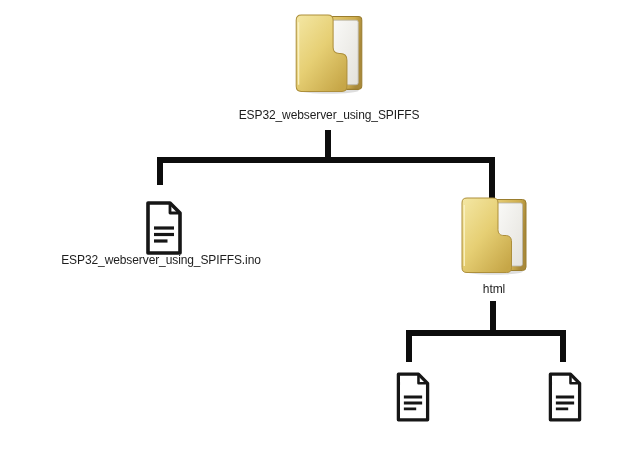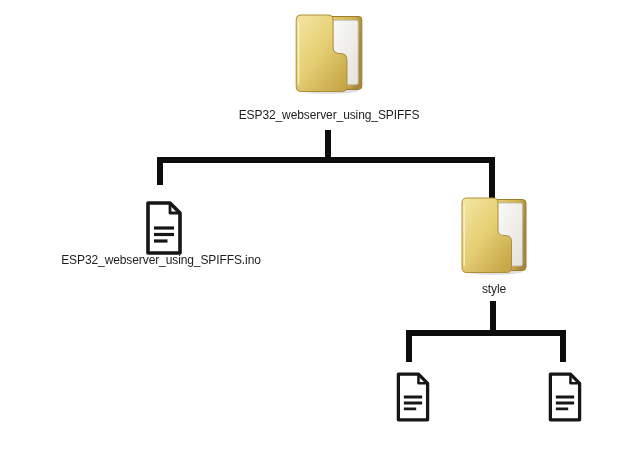--- a/index.html
+++ b/index.html
@@ -89,21 +89,21 @@
         <use href="#sym-doc"></use>
       </svg>
   </div>
   <div class="label" style="left:161px;top:250px">ESP32_webserver_using_SPIFFS.ino</div>
 
   <div class="icon" style="left:458px;top:196px;width:72px;height:80px">
     <svg viewBox="0 0 72 80">
         <use href="#sym-folder"></use>
       </svg>
   </div>
-  <div class="label" style="left:494px;top:279px">style</div>
+  <div class="label" style="left:494px;top:279px">html</div>
 
   <div class="line" style="left:490px;top:301px;width:6px;height:35px"></div>
   <div class="line" style="left:406px;top:330px;width:160px;height:6px"></div>
   <div class="line" style="left:406px;top:330px;width:6px;height:32px"></div>
   <div class="line" style="left:560px;top:330px;width:6px;height:32px"></div>
 
   <div class="icon" style="left:392px;top:371px;width:42px;height:52px">
     <svg viewBox="0 0 46 56">
         <use href="#sym-doc"></use>
       </svg>

